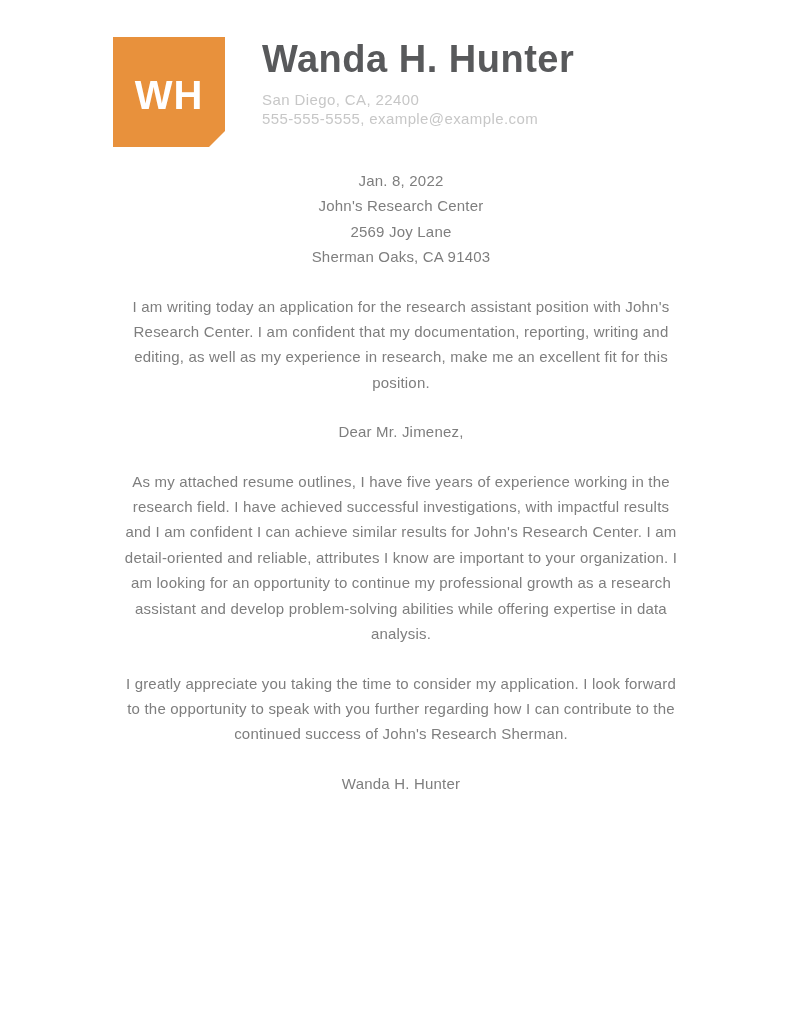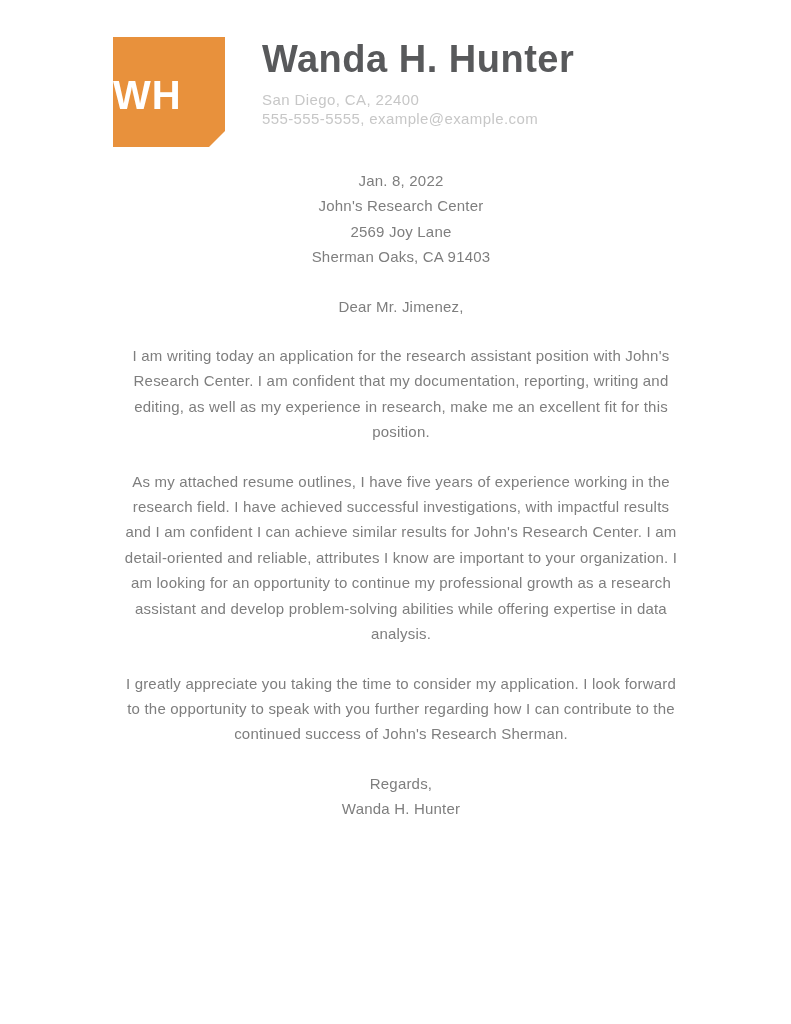--- a/index.html
+++ b/index.html
@@ -25,20 +25,21 @@
     display: flex;
     align-items: flex-start;
   }
   .monogram {
     width: 112px;
     height: 110px;
     background: var(--accent-orange, #E8913C);
     clip-path: polygon(0 0, 100% 0, 100% calc(100% - 16px), calc(100% - 16px) 100%, 0 100%);
     display: flex;
     align-items: center;
+    justify-content: center;
     flex: 0 0 auto;
   }
   .monogram-initials {
     color: #ffffff;
     font-size: 40px;
     font-weight: 700;
     letter-spacing: 1px;
     padding-top: 6px;
   }
   .header-text {
@@ -91,28 +92,27 @@
 
   <div class="letter-body">
 
     <div class="block">
       <div>Jan. 8, 2022</div>
       <div>John's Research Center</div>
       <div>2569 Joy Lane</div>
       <div>Sherman Oaks, CA 91403</div>
     </div>
 
+    <div class="block">I am writing today an application for the research assistant position with John's Research Center. I am confident that my documentation, reporting, writing and editing, as well as my experience in research, make me an excellent fit for this position.</div>
+
     <div class="block">Dear Mr. Jimenez,</div>
-
-    <div class="block">I am writing today an application for the research assistant position with John's Research Center. I am confident that my documentation, reporting, writing and editing, as well as my experience in research, make me an excellent fit for this position.</div>
 
     <div class="block">As my attached resume outlines, I have five years of experience working in the research field. I have achieved successful investigations, with impactful results and I am confident I can achieve similar results for John's Research Center. I am detail-oriented and reliable, attributes I know are important to your organization. I am looking for an opportunity to continue my professional growth as a research assistant and develop problem-solving abilities while offering expertise in data analysis.</div>
 
     <div class="block">I greatly appreciate you taking the time to consider my application. I look forward to the opportunity to speak with you further regarding how I can contribute to the continued success of John's Research Sherman.</div>
 
     <div class="block">
-      <div>Regards,</div>
       <div>Wanda H. Hunter</div>
     </div>
 
   </div>
 
 </div>
 
 </body></html>

